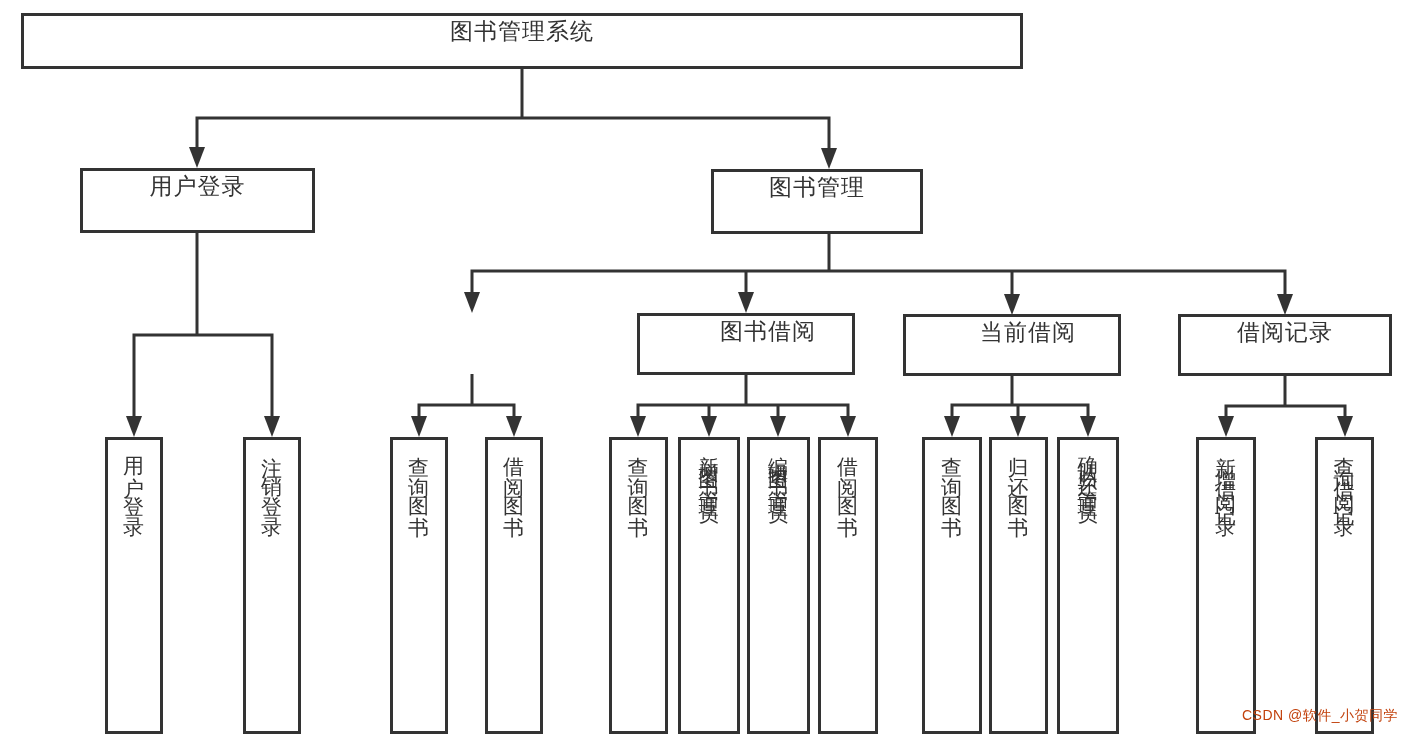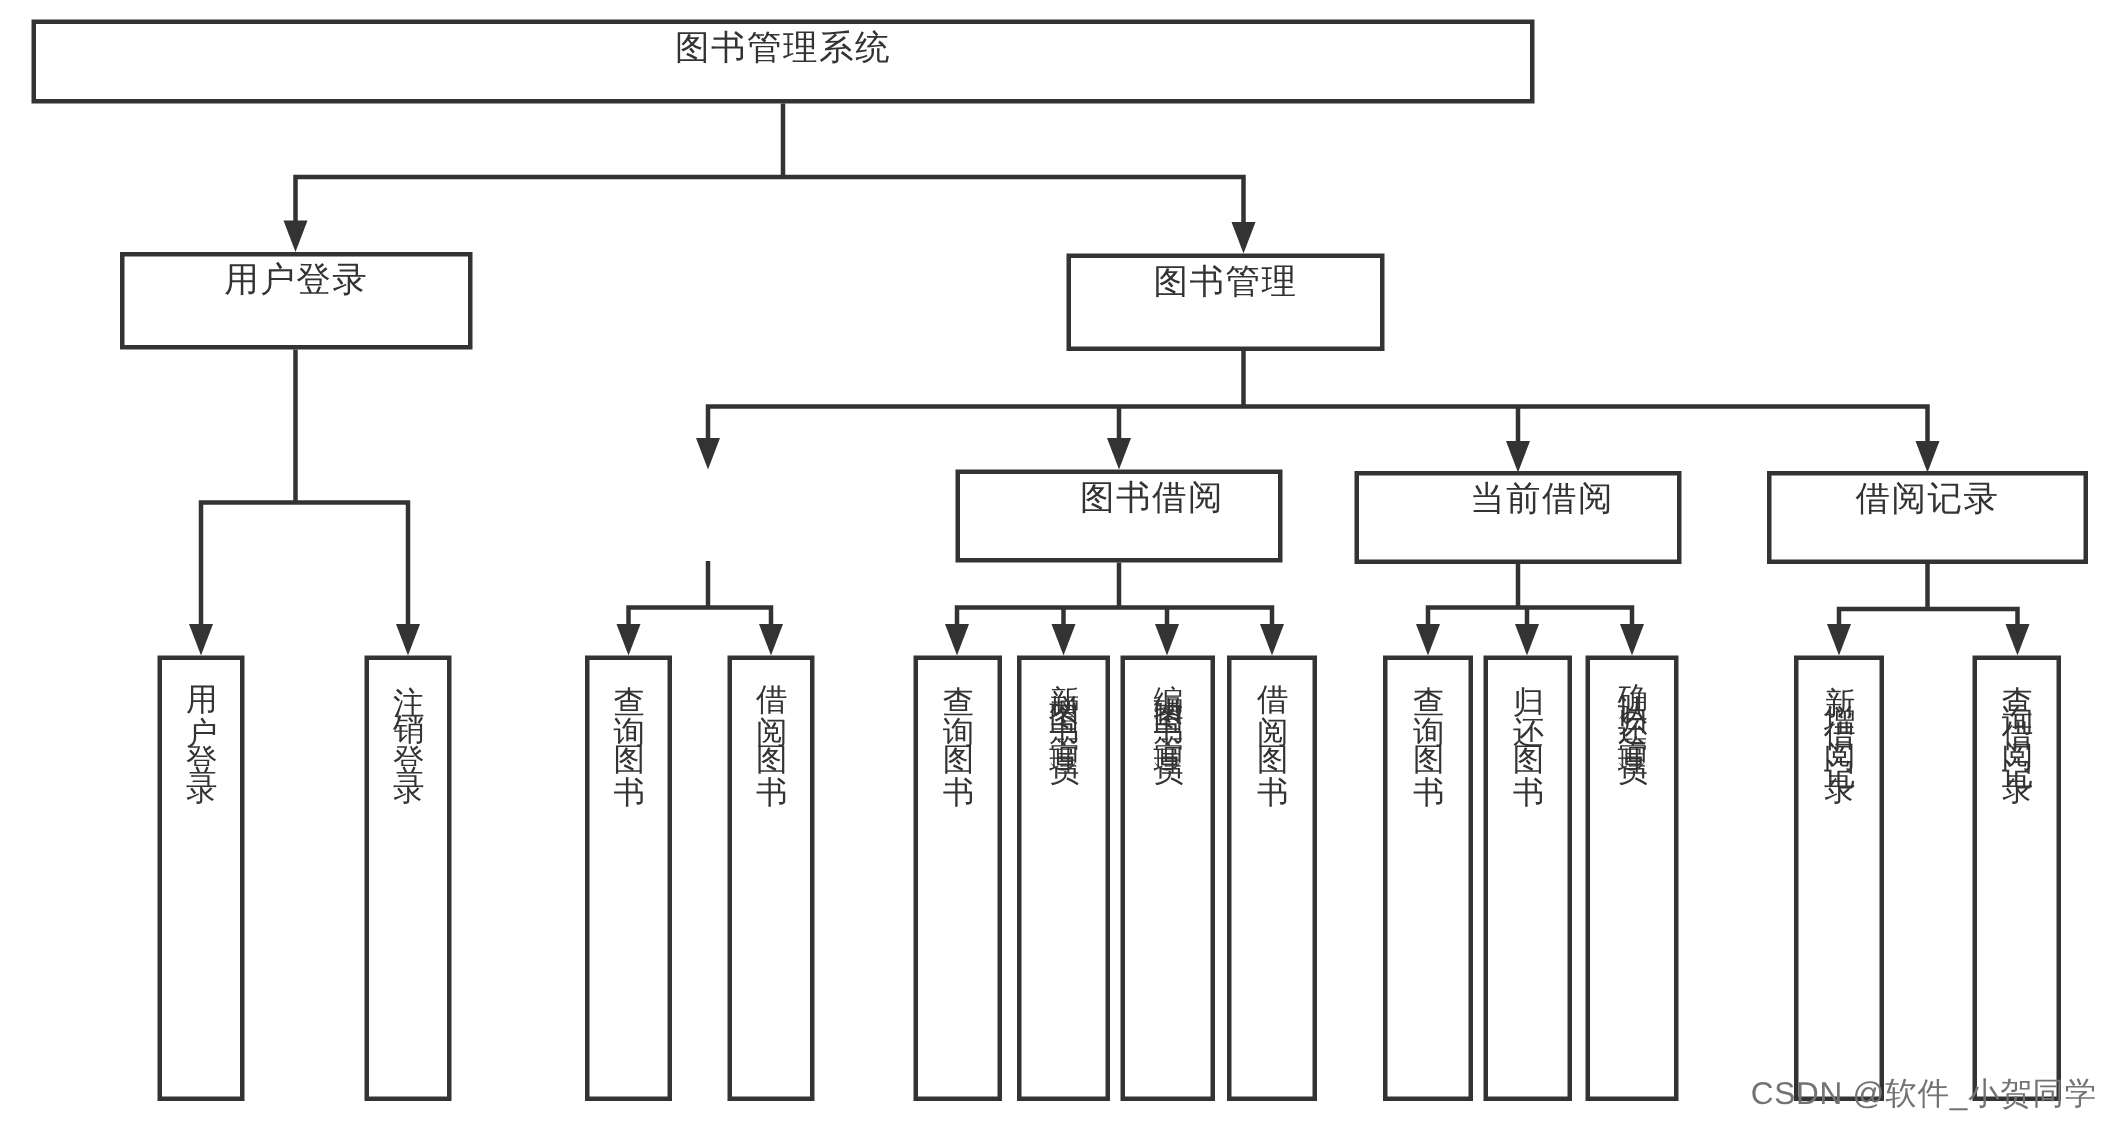--- a/index.html
+++ b/index.html
@@ -33,23 +33,23 @@
     writing-mode:vertical-rl;
     text-orientation:mixed;
     font-size:21px;
     letter-spacing:20px;
     line-height:1;
   }
   .vbox .label.med  { letter-spacing:12px; }
   .vbox .label.long { font-size:20px; letter-spacing:7px; }
   .watermark {
     position:absolute;
-    right:7px; bottom:4px;
-    font-size:21px;
-    color:#737373;
+    right:7px; bottom:22px;
+    font-size:14px;
+    color:#c2410c;
     letter-spacing:0.5px;
     white-space:nowrap;
     z-index:10;
   }
 </style>
 </head>
 <body>
 
 <div class="canvas">
 

